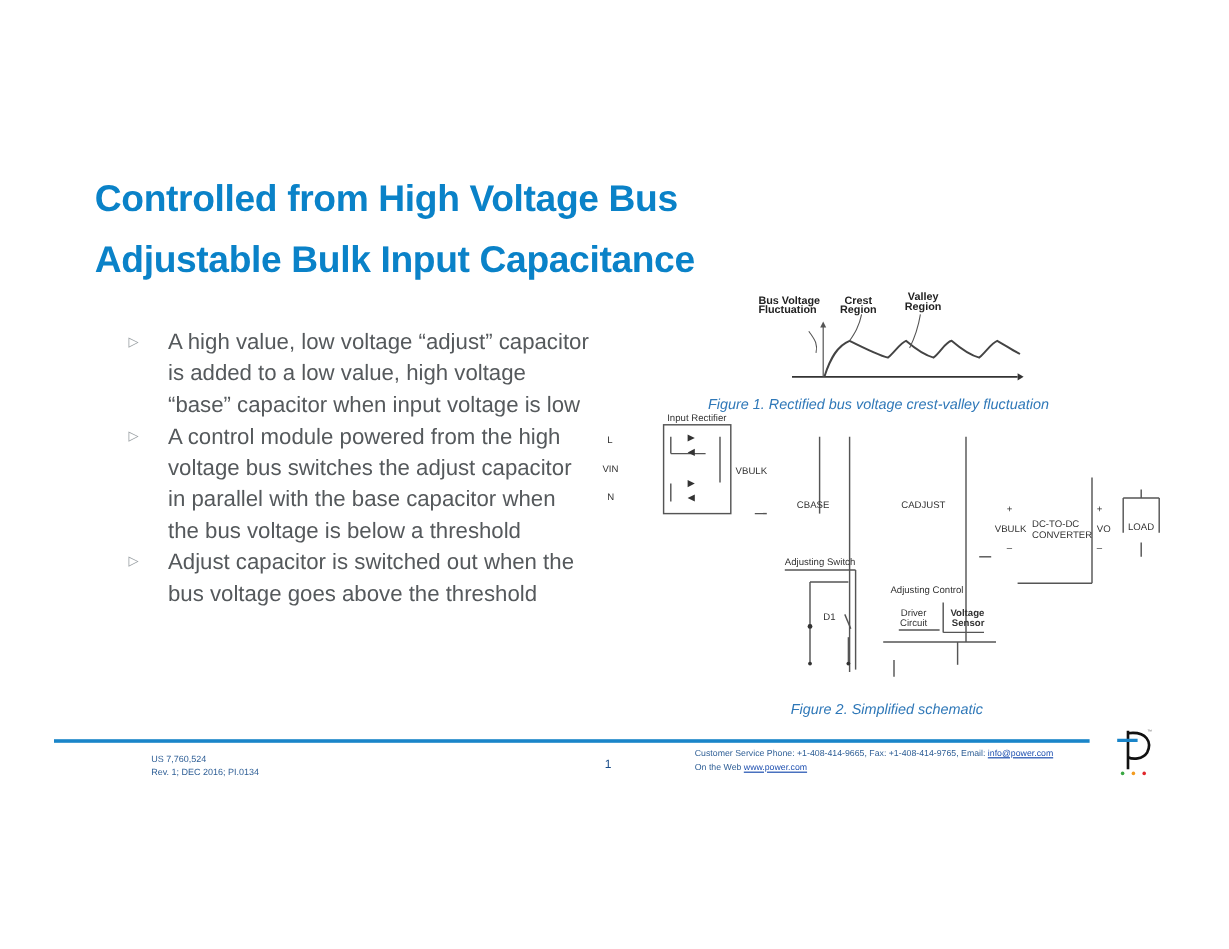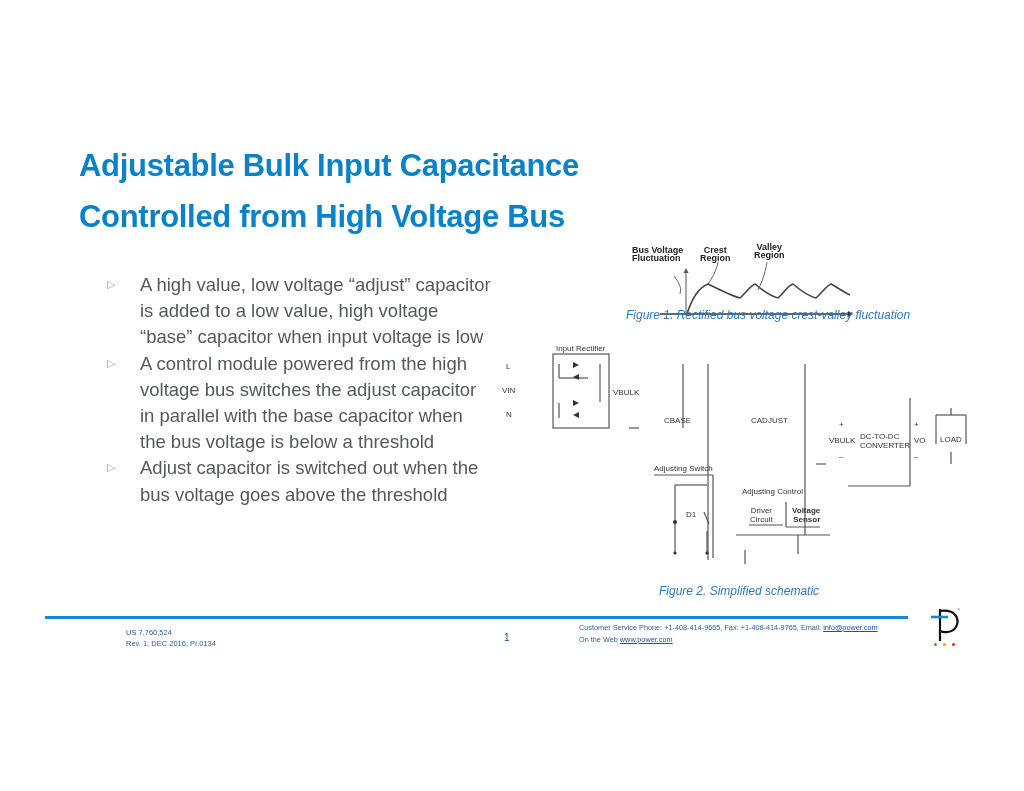--- a/index.html
+++ b/index.html
@@ -16,21 +16,21 @@
   .section-label { color: #164e85; font-weight: bold; font-size: 21px; }
 
   .bullets { position: absolute; left: 107px; top: 272px; width: 385px; }
   .bullet { display: flex; align-items: flex-start; }
   .bullet-marker { width: 33px; flex: 0 0 33px; color: #9aa0a4; font-size: 11px; padding-top: 6px; }
   .bullet-text { color: #55595c; font-size: 18.5px; line-height: 26.2px; }
 
   
   .fig1 { position: absolute; left: 620px; top: 238px; width: 240px; height: 86px; }
   .fig-caption { position: absolute; color: #2f78b8; font-style: italic; font-size: 12px; white-space: nowrap; }
-  .fig1-caption { left: 590px; top: 308px; margin-left: 36px; }
+  .fig1-caption { left: 590px; top: 330px; }
   .fig2-caption { left: 659px; top: 584px; }
 
   .fig2 { position: absolute; left: 496px; top: 340px; width: 480px; height: 240px; }
   .fig-label { position: absolute; font-size: 8px; color: #333; white-space: nowrap; font-family: "Liberation Sans", sans-serif; }
 
   .footer-line { position: absolute; left: 45px; top: 616px; width: 863px; height: 3px; background: #1a85c9; }
   .footer-left { position: absolute; left: 126px; top: 627px; color: #2f5f96; font-size: 7.5px; line-height: 11px; }
   .page-number { position: absolute; left: 504px; top: 632px; color: #1a4d8a; font-size: 10px; }
   .footer-right { position: absolute; left: 579px; top: 622px; color: #2f5f96; font-size: 7.3px; line-height: 11.5px; white-space: nowrap; }
   .footer-right a { color: #1d4fb0; text-decoration: underline; }
@@ -38,22 +38,22 @@
   .logo { position: absolute; left: 928px; top: 605px; width: 36px; height: 48px; }
   .logo-dots { position: absolute; left: 934px; top: 643px; display: flex; gap: 6px; }
   .logo-dot { width: 3px; height: 3px; border-radius: 50%; }
 </style>
 </head>
 <body>
 
 <div class="slide">
 
   <h1 class="title">
+    <span>Controlled from High Voltage Bus</span>
     <span>Adjustable Bulk Input Capacitance</span>
-    <span>Controlled from High Voltage Bus</span>
   </h1>
 
 
   <div class="bullets">
     <div class="bullet">
       <span class="bullet-marker">▷</span>
       <span class="bullet-text">A high value, low voltage “adjust” capacitor  is added to a low value, high voltage “base” capacitor when input voltage is low</span>
     </div>
     <div class="bullet">
       <span class="bullet-marker">▷</span>

